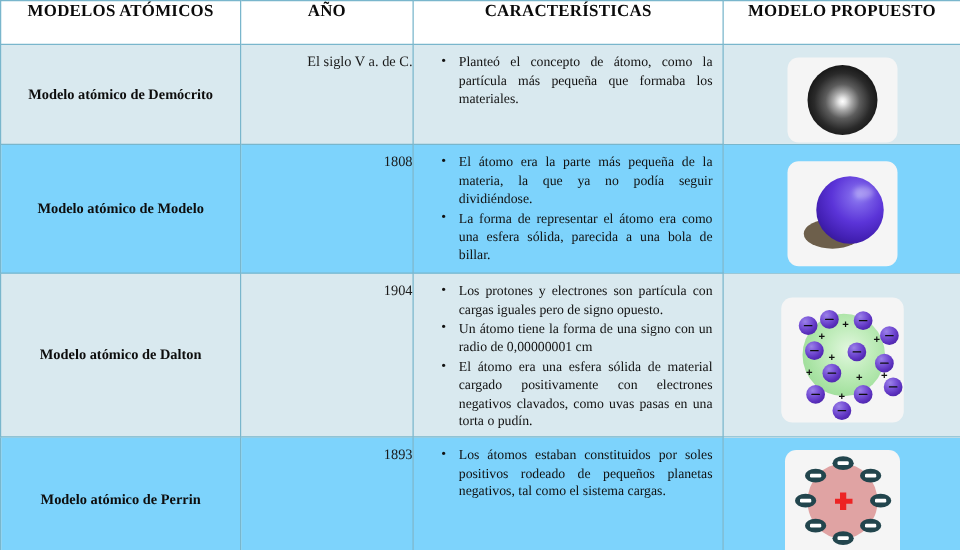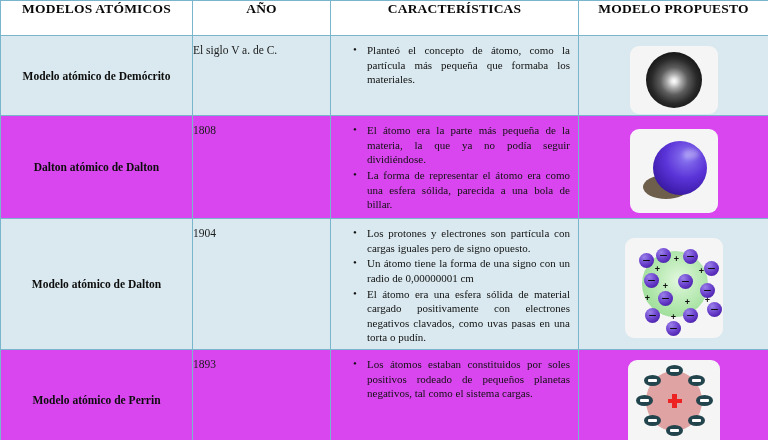--- a/index.html
+++ b/index.html
@@ -32,35 +32,35 @@
     background:#ffffff;
     text-align:center;
     vertical-align:middle;
     font-weight:bold;
     font-size:13.5px;
     letter-spacing:.2px;
     color:#0a0a0a;
   }
 
   tr.band td{background:#d9e9ef;}
-  tr.plain td{background:#d946ef;}
+  tr.plain td{background:#7dd3fc;}
 
   .model-name{
     display:flex;
     align-items:center;
     justify-content:center;
     height:100%;
     padding:0 6px;
     text-align:left;
     font-weight:bold;
     font-size:11.5px;
     color:#0d0d0d;
   }
   .year{
-    text-align:left;
+    text-align:right;
     font-size:11.5px;
     color:#1a1a1a;
     padding-top:8px;
   }
   ul.feats{
     margin:7px 8px 4px 10px;
     padding:0 0 0 14px;
     list-style:none;
   }
   ul.feats li{
@@ -213,21 +213,21 @@
         <div class="art-wrap">
           <div class="card card-demo">
             <div class="sphere-demo"></div>
           </div>
         </div>
       </td>
     </tr>
 
     <tr class="plain" style="height:103px">
       <td>
-        <div class="model-name">Dalton atómico de Dalton</div>
+        <div class="model-name">Modelo atómico de Modelo</div>
       </td>
       <td>
         <div class="year">1808</div>
       </td>
       <td>
         <ul class="feats">
           <li>El átomo era la parte más pequeña de la materia, la que ya no podía seguir dividiéndose.</li>
           <li>La forma de representar el átomo era como una esfera sólida, parecida a una bola de billar.</li>
         </ul>
       </td>

